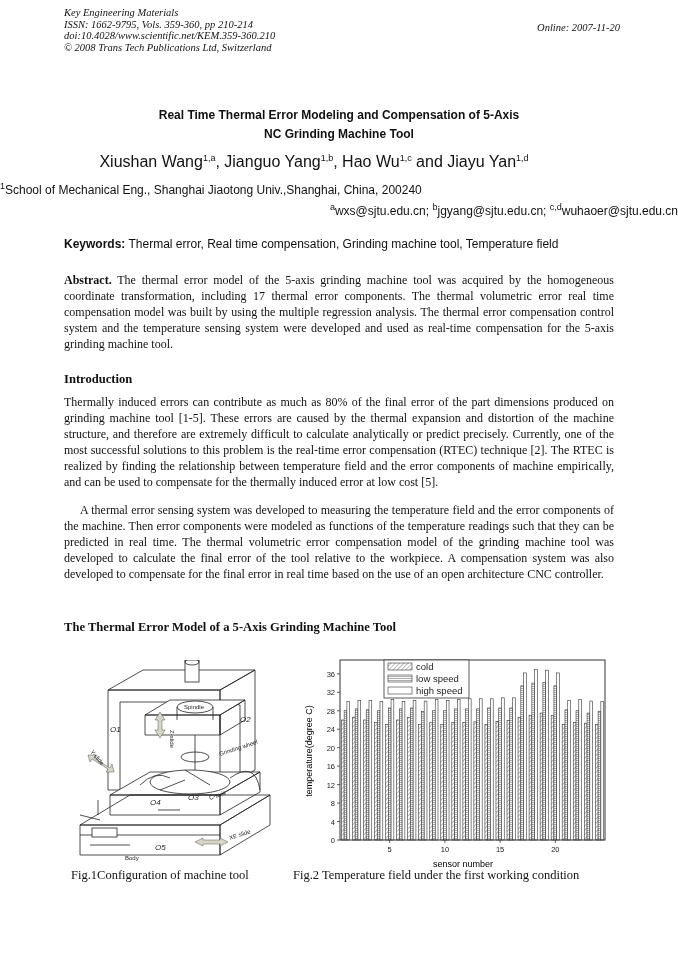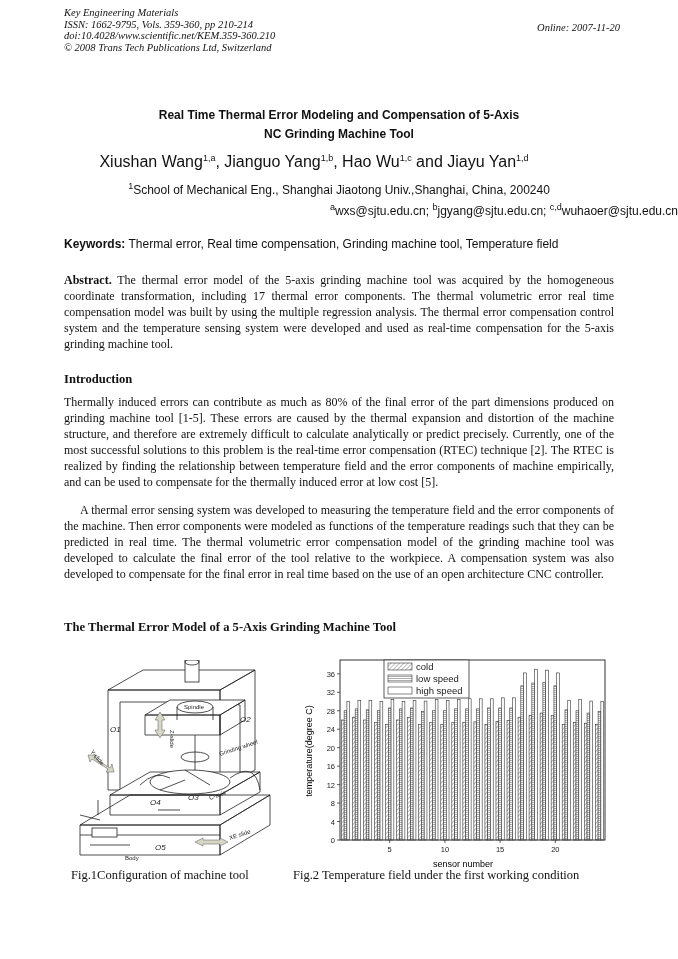--- a/index.html
+++ b/index.html
@@ -2,21 +2,21 @@
 <html><head>
 <meta charset="utf-8">
 <style>
   html, body { margin: 0; padding: 0; background: #fff; }
   body { width: 678px; height: 959px; position: relative; overflow: hidden; font-family: "Liberation Serif", serif; color: #111; }
   .hdr { position: absolute; top: 7px; left: 64px; font-style: italic; font-size: 10.5px; line-height: 11.5px; }
   .hdr-right { position: absolute; top: 22px; right: 58px; font-style: italic; font-size: 10.5px; }
   .title { position: absolute; top: 106px; left: 0; width: 678px; text-align: center; font-family: "Liberation Sans", sans-serif; font-weight: bold; font-size: 12px; line-height: 19px; }
   .authors { position: absolute; top: 153px; left: 0; width: 628px; text-align: center; font-family: "Liberation Sans", sans-serif; font-size: 16px; }
   .authors sup, .affil sup, .emails sup { font-size: 9px; }
-  .affil { position: absolute; top: 181px; left: 0; width: 678px; text-align: center; font-family: "Liberation Sans", sans-serif; font-size: 12px; }
+  .affil { position: absolute; top: 181px; left: 0; width: 678px; text-align: left; font-family: "Liberation Sans", sans-serif; font-size: 12px; }
   .emails { position: absolute; top: 202px; left: 0; width: 678px; text-align: right; font-family: "Liberation Sans", sans-serif; font-size: 12px; }
   .keywords { position: absolute; top: 237px; left: 64px; width: 560px; font-family: "Liberation Sans", sans-serif; font-size: 12px; }
   .keywords b { font-weight: bold; }
   .para { position: absolute; left: 64px; width: 550px; font-size: 12px; line-height: 16px; text-align: justify; }
   .para b { font-weight: bold; }
   .indent { text-indent: 16px; }
   .section { position: absolute; left: 64px; font-weight: bold; font-size: 12.6px; }
   .fig1 { position: absolute; left: 70px; top: 660px; width: 220px; height: 205px; }
   .cap { position: absolute; font-size: 12.5px; white-space: nowrap; }
   .chart { position: absolute; left: 300px; top: 656px; width: 310px; height: 214px; }

